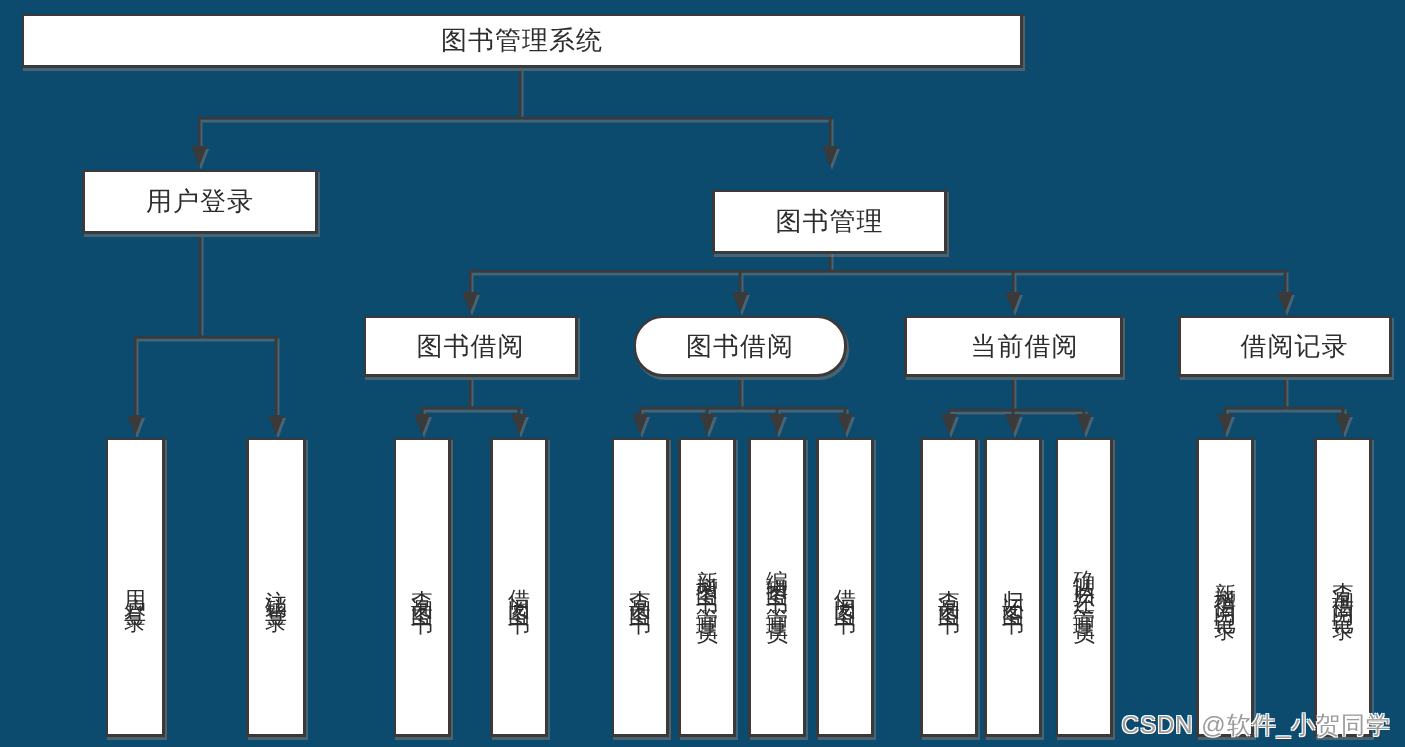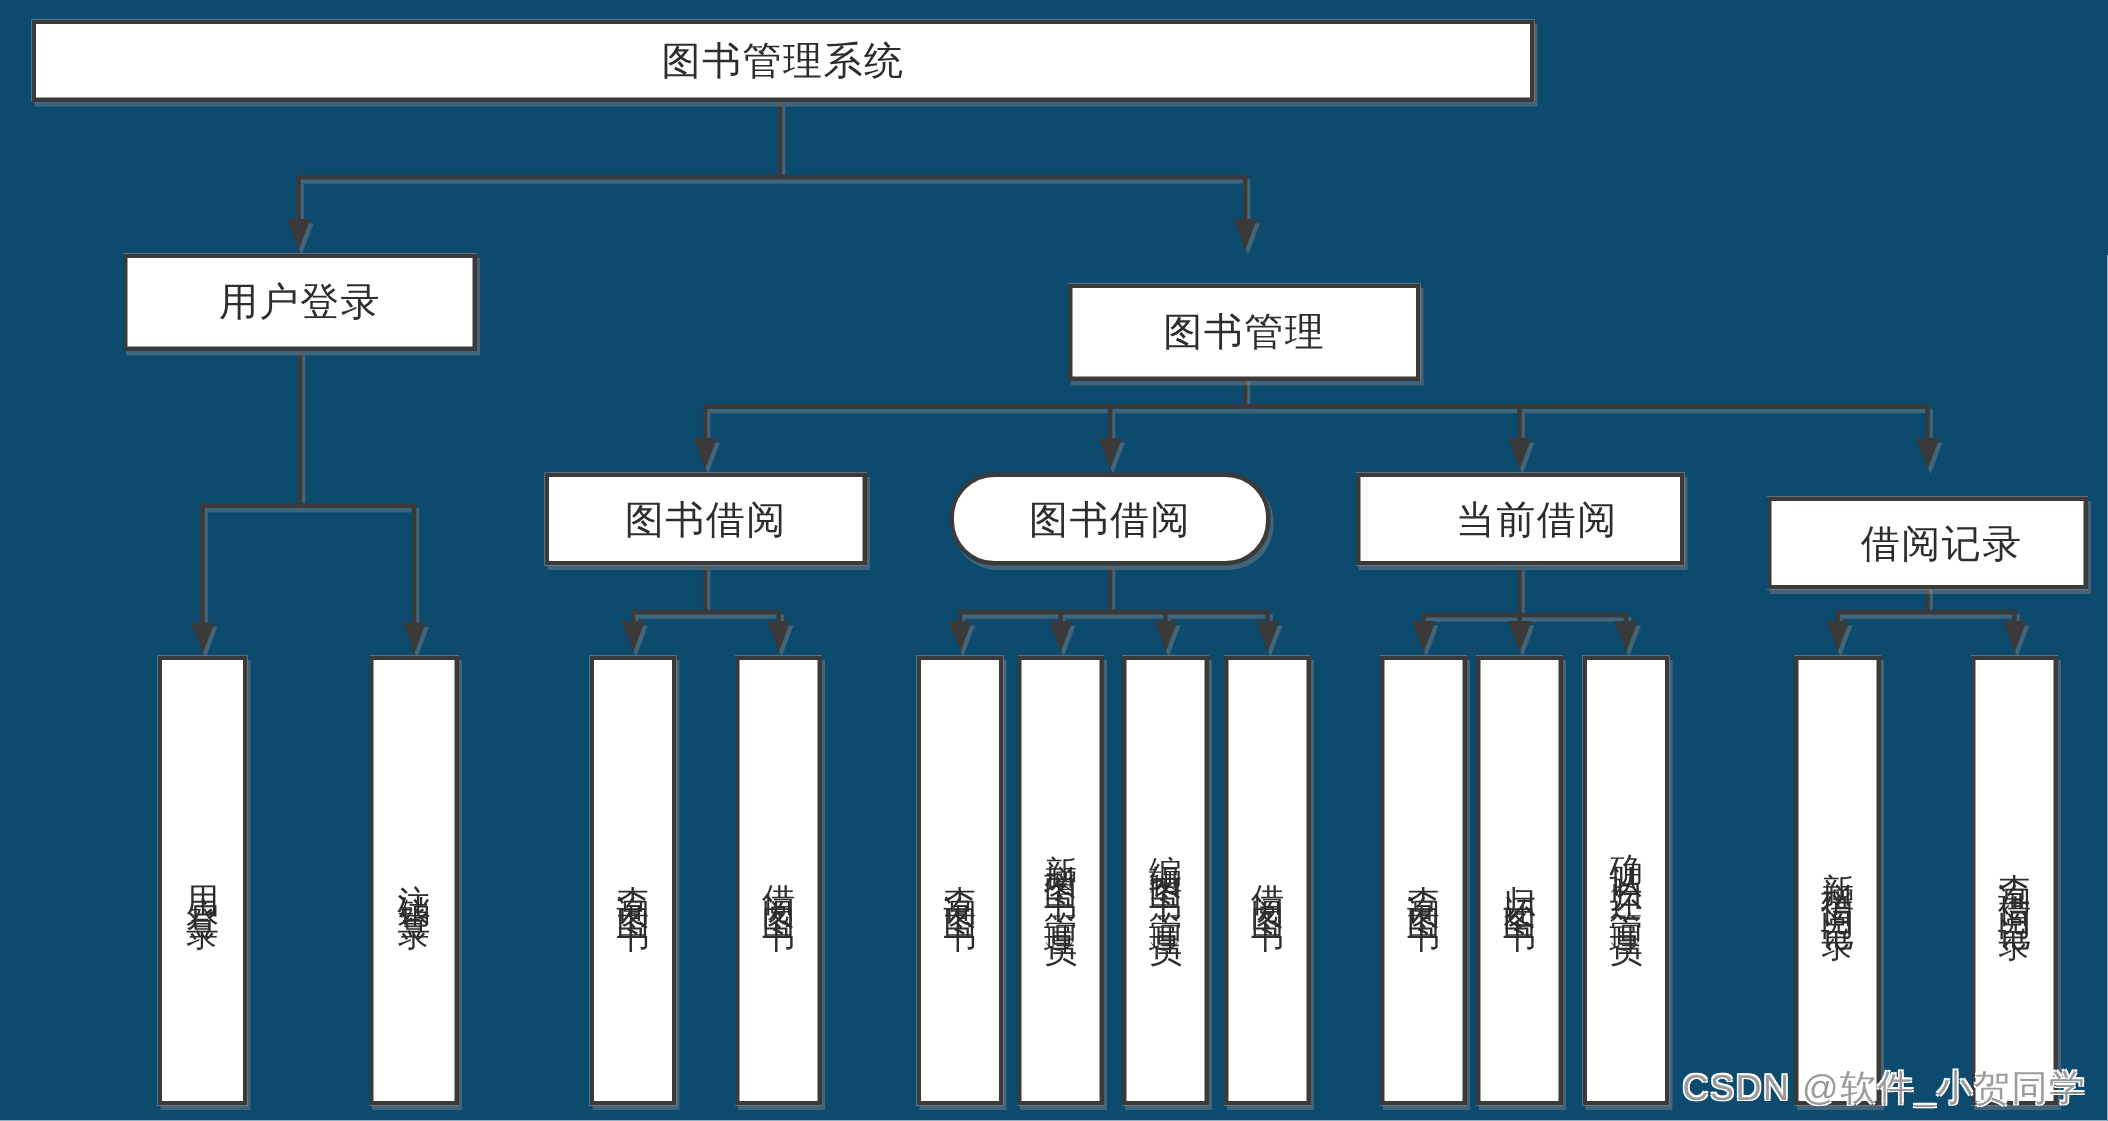--- a/index.html
+++ b/index.html
@@ -46,21 +46,21 @@
     letter-spacing: 0.35em;
     line-height: 1;
   }
   
   .n-root           { left: 21px;   top: 13px;  width: 1002px; height: 55px; }
   .n-user-login     { left: 82px;   top: 169px; width: 236px;  height: 65px; }
   .n-book-mgmt      { left: 712px;  top: 169px; width: 235px;  height: 65px; margin-top: 20px; }
   .n-new-book-rec   { left: 363px;  top: 315px; width: 215px;  height: 62px; }
   .n-book-borrow    { left: 633px;  top: 315px; width: 214px;  height: 62px; border-radius: 30px; }
   .n-current-borrow { left: 904px;  top: 315px; width: 219px;  height: 62px; padding-left: 22px; }
-  .n-borrow-record  { left: 1178px; top: 331px; width: 214px;  height: 62px; padding-left: 19px; }
+  .n-borrow-record  { left: 1178px; top: 315px; width: 214px;  height: 62px; padding-left: 19px; }
   .leaf             { top: 437px;   width: 58px; height: 300px; }
   .l-ul-0 { left: 105px;  width: 60px; }
   .l-ul-1 { left: 246px;  width: 60px; }
   .l-nb-0 { left: 393px; }
   .l-nb-1 { left: 490px; }
   .l-bb-0 { left: 611px; }
   .l-bb-1 { left: 678px; }
   .l-bb-2 { left: 748px; }
   .l-bb-3 { left: 816px; }
   .l-cb-0 { left: 920px; }

